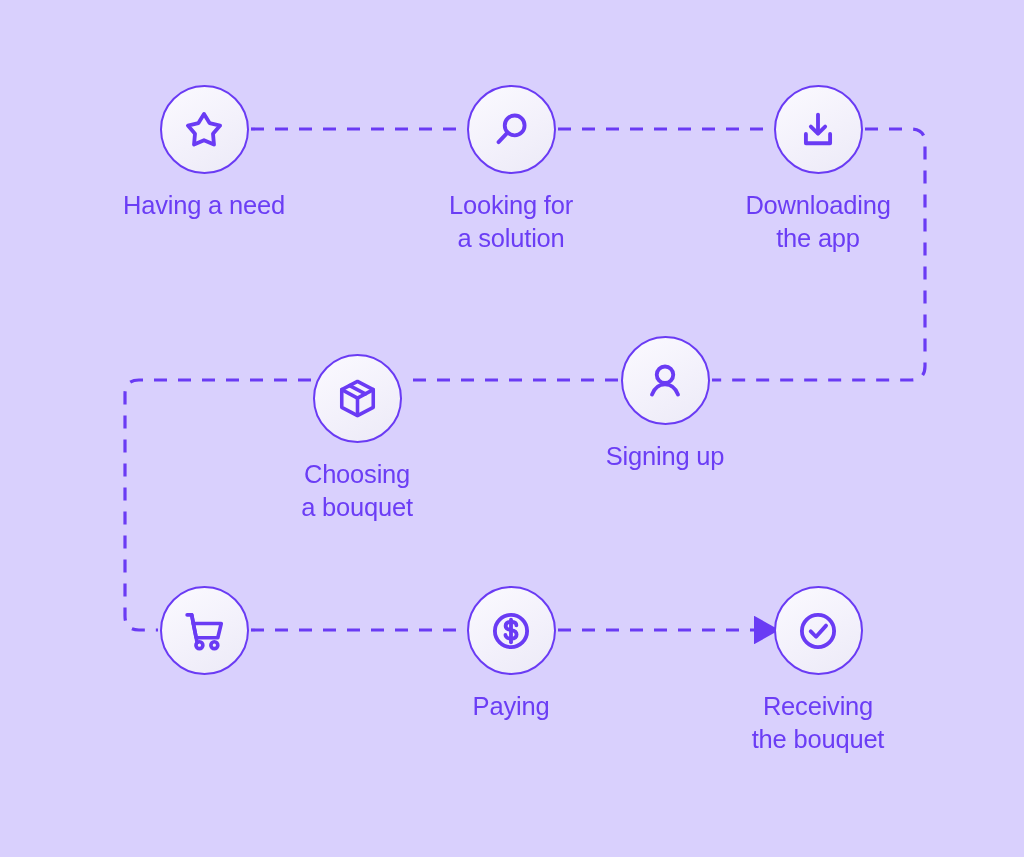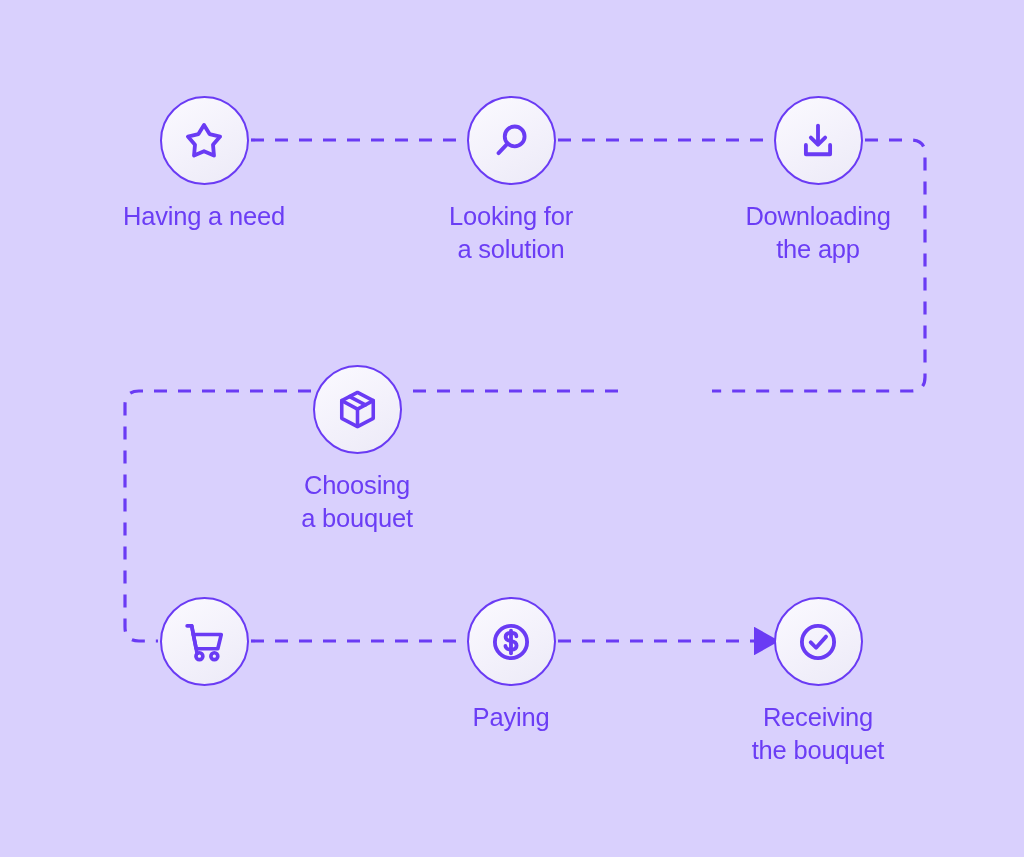--- a/index.html
+++ b/index.html
@@ -3,21 +3,21 @@
 <meta charset="utf-8">
 <style>
   html,body{margin:0;padding:0;}
   body{
     width:1024px;height:857px;
     background:#d9d0fd;
     font-family:"Liberation Sans", sans-serif;
     overflow:hidden;
     position:relative;
   }
-  #stage{position:absolute;left:0;top:0;width:1024px;height:632px;margin-top:11px;}
+  #stage{position:absolute;left:0;top:0;width:1024px;height:632px;}
   #wires{position:absolute;left:0;top:0;width:1024px;height:857px;pointer-events:none;}
 
   .node{
     position:absolute;
     width:220px;
     margin-left:-110px;
     text-align:center;
   }
   .bubble{
     width:89px;height:89px;
@@ -110,20 +110,31 @@
           <polyline points="3.6,7.3 12,11.8 20.4,7.3"></polyline>
           <line x1="12" y1="11.8" x2="12" y2="21.1"></line>
           <line x1="7.8" y1="5.1" x2="16.2" y2="9.55"></line>
         </svg>
       </span>
     </div>
     <div class="caption">Choosing
 a bouquet</div>
   </div>
 
+  <div class="node" style="left:665px;top:336px;">
+    <div class="bubble">
+      <span>
+        <svg width="44" height="44" viewBox="0 0 24 24" fill="none" stroke="#6a3bf4" stroke-width="2.1" stroke-linecap="round" stroke-linejoin="round">
+          <circle cx="12" cy="8.6" r="4.5"></circle>
+          <path d="M4.9 19.4 C6.3 15.6 8.9 13.8 12 13.8 C15.1 13.8 17.7 15.6 19.1 19.4"></path>
+        </svg>
+      </span>
+    </div>
+    <div class="caption">Signing up</div>
+  </div>
 
   <div class="node" style="left:204px;top:586px;">
     <div class="bubble">
       <span>
         <svg width="46" height="46" viewBox="0 0 24 24" fill="none" stroke="#6a3bf4" stroke-width="1.9" stroke-linecap="round" stroke-linejoin="round">
           <path d="M3.2 3.6 L5.6 3.6 L6.4 8.1"></path>
           <path d="M6.4 8.1 L21 8.1 L19.2 15.5 L7.9 15.5 L6.4 8.1 Z"></path>
           <line x1="5.6" y1="3.6" x2="8.4" y2="18"></line>
           <circle cx="9.6" cy="19.4" r="1.8"></circle>
           <circle cx="17.4" cy="19.4" r="1.8"></circle>

